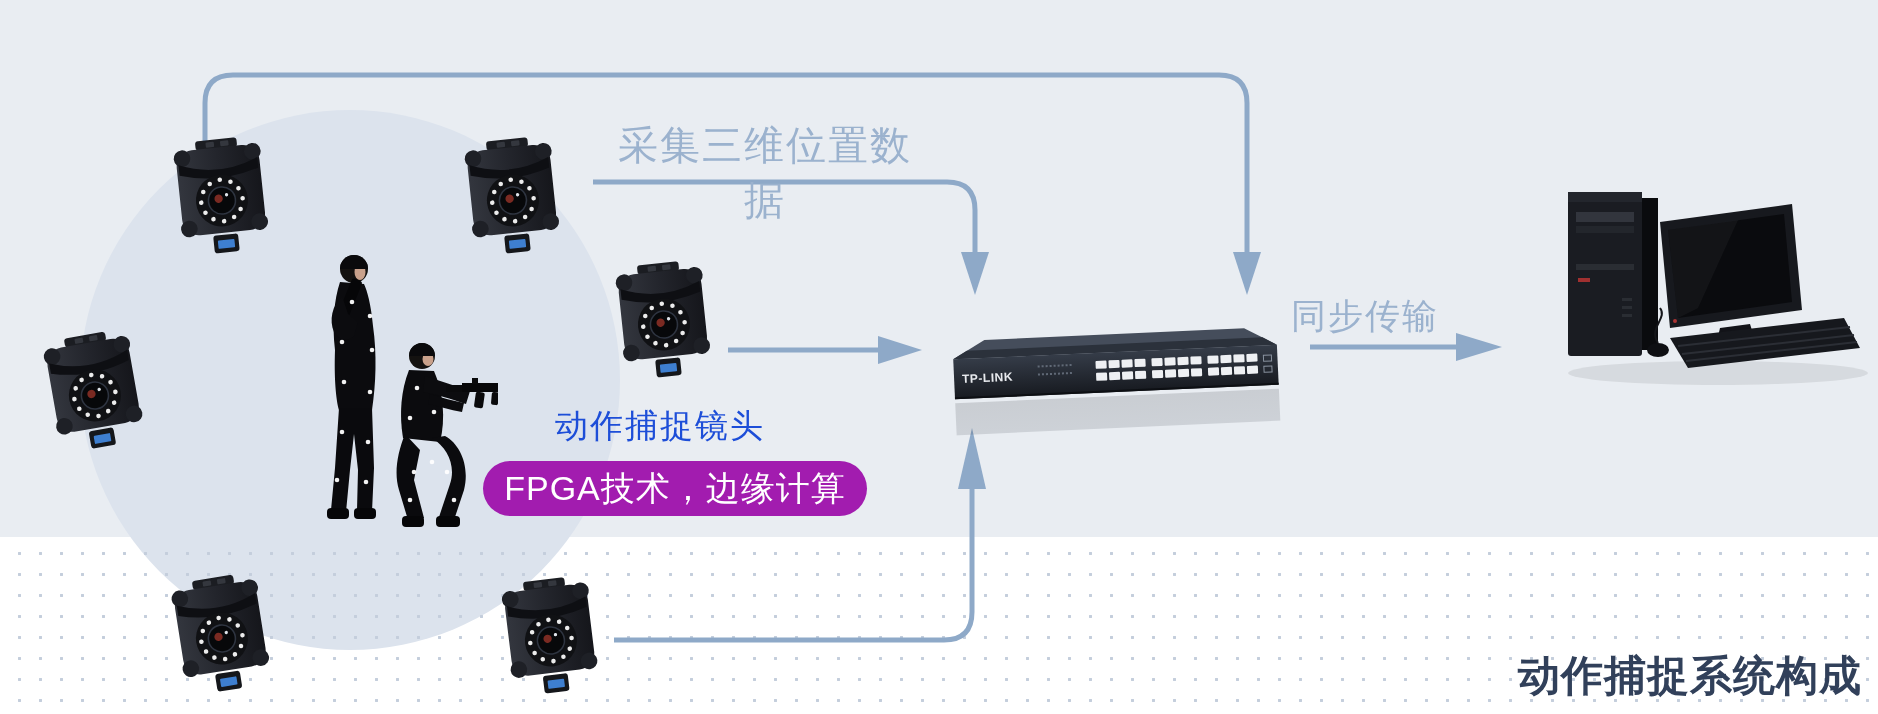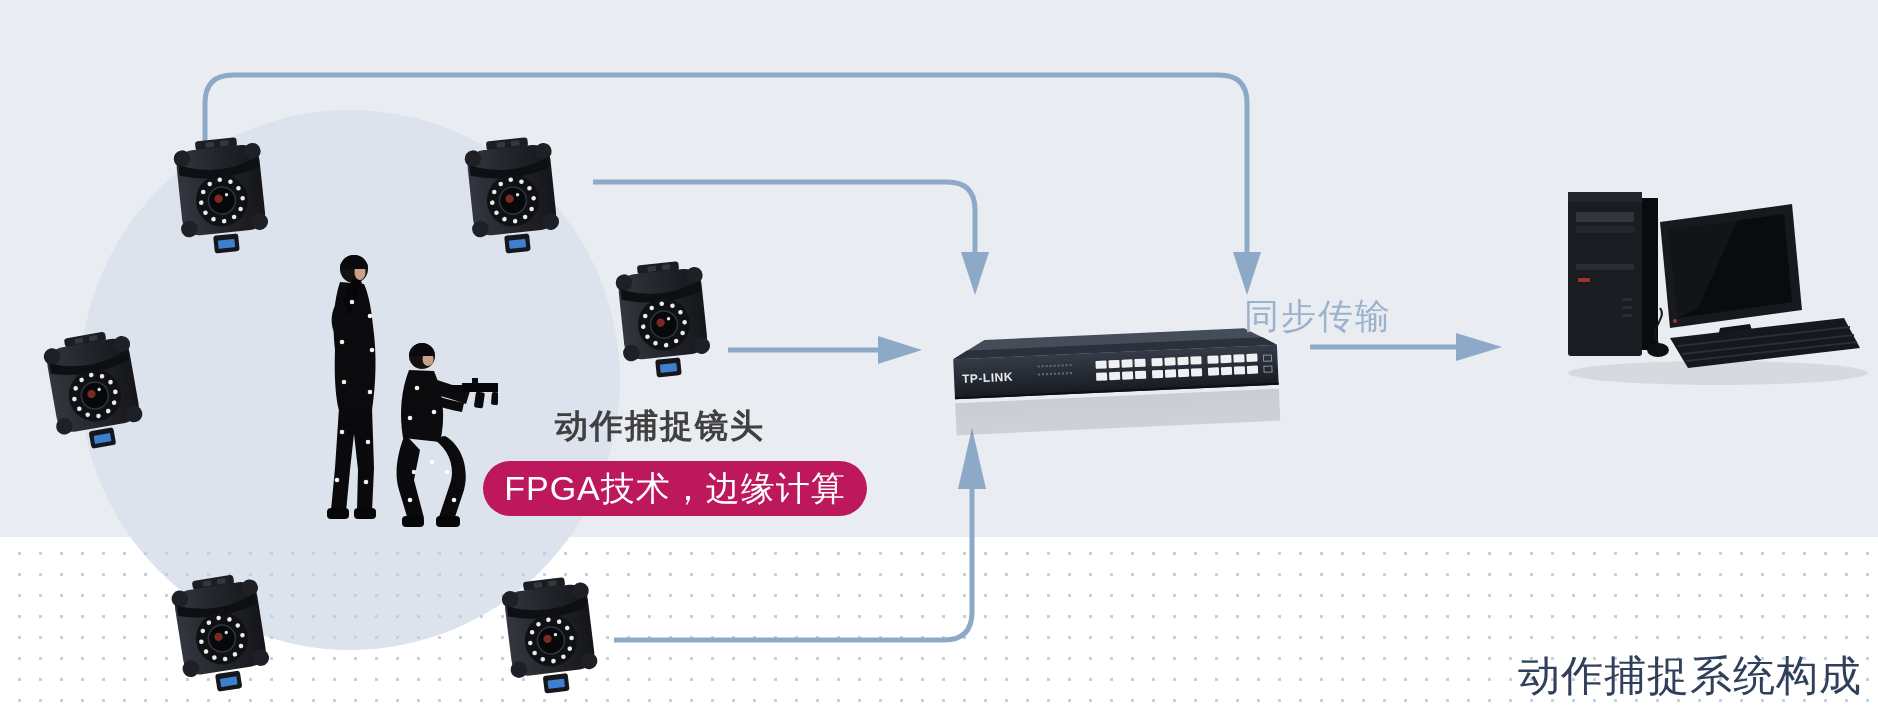--- a/index.html
+++ b/index.html
@@ -17,30 +17,30 @@
   .cam-tm{left:461px;top:138px;transform:rotate(-6deg);}
   .cam-l{left:43px;top:333px;transform:rotate(-10deg);}
   .cam-ml{left:612px;top:262px;transform:rotate(-6deg);}
   .cam-bl{left:170px;top:576px;transform:rotate(-9deg);}
   .cam-bm{left:499px;top:578px;transform:rotate(-7deg);}
   .people{position:absolute;left:282px;top:242px;width:216px;height:296px;z-index:4;}
   .switch-svg{position:absolute;left:946px;top:318px;width:340px;height:110px;z-index:4;transform:rotate(-2.6deg);}
   .computer-svg{position:absolute;left:1538px;top:168px;width:330px;height:225px;z-index:4;}
   .flow-text{position:absolute;z-index:5;color:#9bb2ce;font-weight:400;letter-spacing:2px;}
   .collect{left:600px;top:118px;width:330px;font-size:40px;text-align:center;}
-  .sync{left:1218px;top:293px;width:200px;font-size:35px;text-align:center;font-family:Liberation Mono, monospace;}
-  .node-label{position:absolute;z-index:5;color:#404040;font-weight:700;letter-spacing:2px;}
+  .sync{left:1291px;top:293px;width:200px;font-size:35px;font-family:Liberation Mono, monospace;}
+  .node-label{position:absolute;z-index:5;color:#1d4ed8;font-weight:400;letter-spacing:2px;}
   .camera-label{left:540px;top:404px;width:240px;font-size:33px;text-align:center;}
   .switch-label{left:995px;top:406px;width:240px;font-size:36px;text-align:center;}
-  .badge{position:absolute;z-index:5;height:55px;line-height:55px;border-radius:28px;background:#be185d;
+  .badge{position:absolute;z-index:5;height:55px;line-height:55px;border-radius:28px;background:#a21caf;
     color:#ffffff;font-size:34px;font-weight:300;text-align:center;letter-spacing:1px;}
   .badge-fpga{left:483px;top:461px;width:384px;}
   .badge-digital{left:999px;top:461px;width:264px;}
   .main-title{position:absolute;right:16px;bottom:10px;z-index:5;color:#31405a;font-size:42px;
-    font-weight:400;letter-spacing:1px;}
+    font-weight:700;letter-spacing:1px;}
 </style>
 </head>
 <body>
 
 <div class="canvas">
 
   <div class="strip"></div>
   <div class="stage-circle"></div>
   <div class="dots"></div>
 
@@ -260,20 +260,21 @@
       <line x1="140" y1="178" x2="312" y2="159" stroke="#2b2e35" stroke-width="2"></line>
       <line x1="144" y1="186" x2="316" y2="167" stroke="#2b2e35" stroke-width="2"></line>
       <line x1="148" y1="193" x2="319" y2="174" stroke="#2b2e35" stroke-width="2"></line>
     </g>
     <g>
       <path d="M120 175 C110 160 130 150 122 140" stroke="#15161a" stroke-width="2" fill="none"></path>
       <ellipse cx="120" cy="182" rx="11" ry="7" fill="#0e0f13"></ellipse>
     </g>
   </svg>
 
+  <div class="flow-text collect">采集三维位置数据</div>
   <div class="flow-text sync">同步传输</div>
 
   <div class="node-label camera-label">动作捕捉镜头</div>
 
   <div class="badge badge-fpga">FPGA技术，边缘计算</div>
 
   <div class="main-title">动作捕捉系统构成</div>
 
 </div>
 

